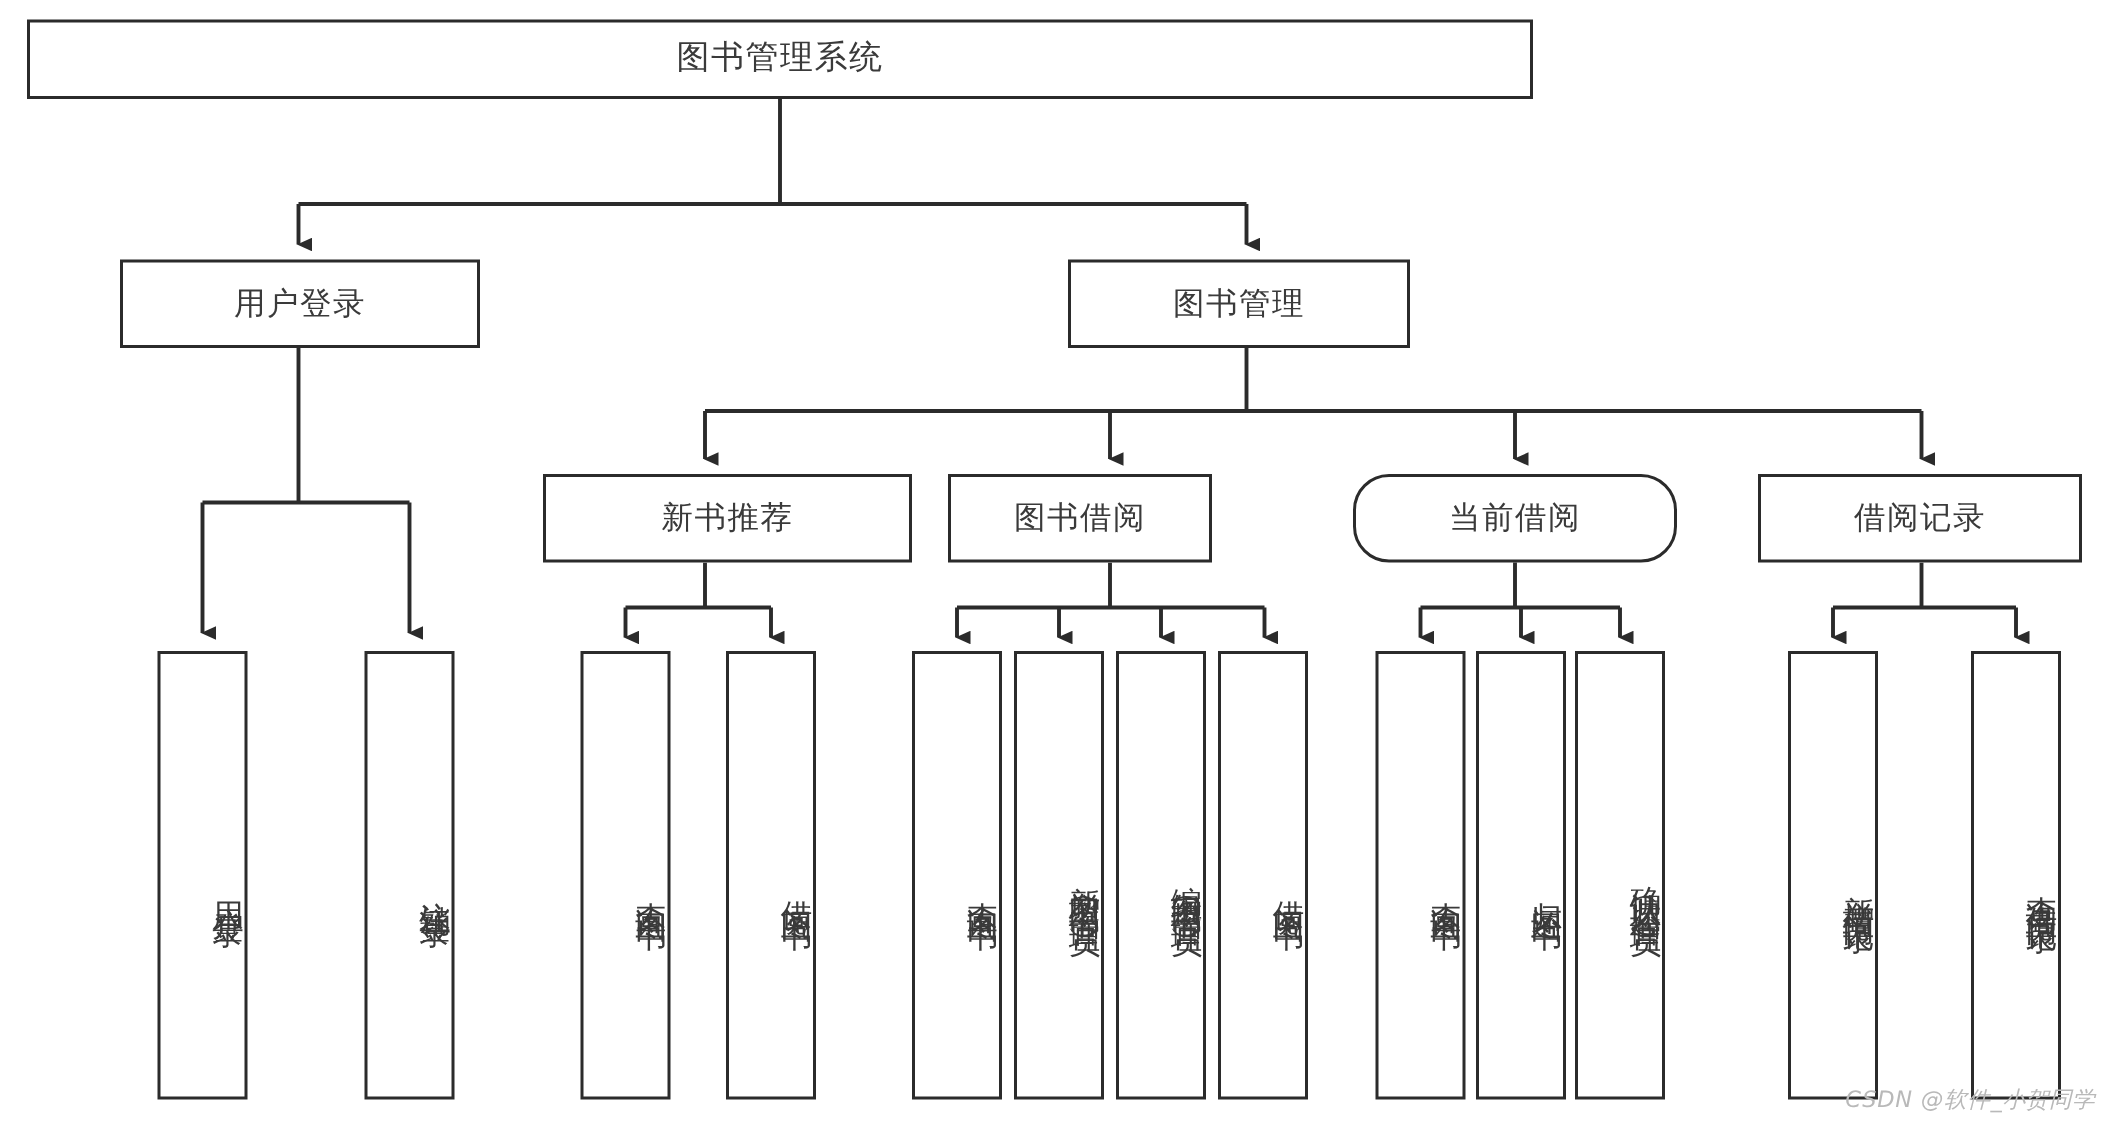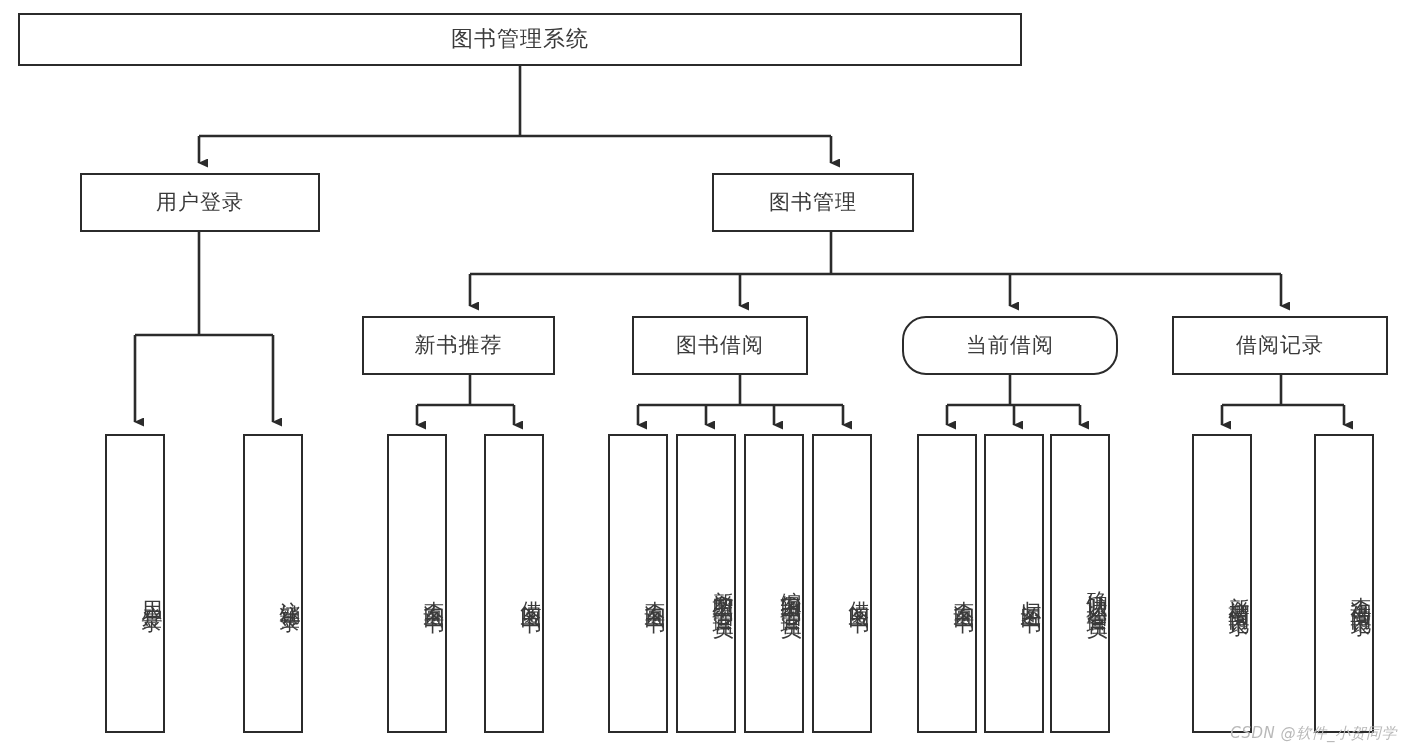--- a/index.html
+++ b/index.html
@@ -129,25 +129,25 @@
     </g>
   </svg>
 
   <div class="node h root" style="left:18px; top:13px; width:1004px; height:53px;">
     <span class="label">图书管理系统</span>
   </div>
 
   <div class="node h" style="left:80px; top:173px; width:240px; height:59px;">
     <span class="label">用户登录</span>
   </div>
-  <div class="node h" style="left:712px; top:173px; width:202px; height:59px;">
+  <div class="node h" style="left:712px; top:173px; width:228px; height:59px;">
     <span class="label">图书管理</span>
   </div>
 
-  <div class="node h" style="left:362px; top:316px; width:193px; height:59px;align-items:center;">
+  <div class="node h" style="left:362px; top:316px; width:246px; height:59px;align-items:center;">
     <span class="label">新书推荐</span>
   </div>
   <div class="node h" style="left:632px; top:316px; width:176px; height:59px;">
     <span class="label">图书借阅</span>
   </div>
   <div class="node h" style="left:902px; top:316px; width:216px; height:59px;border-radius:24px;">
     <span class="label">当前借阅</span>
   </div>
   <div class="node h" style="left:1172px; top:316px; width:216px; height:59px;">
     <span class="label">借阅记录</span>

